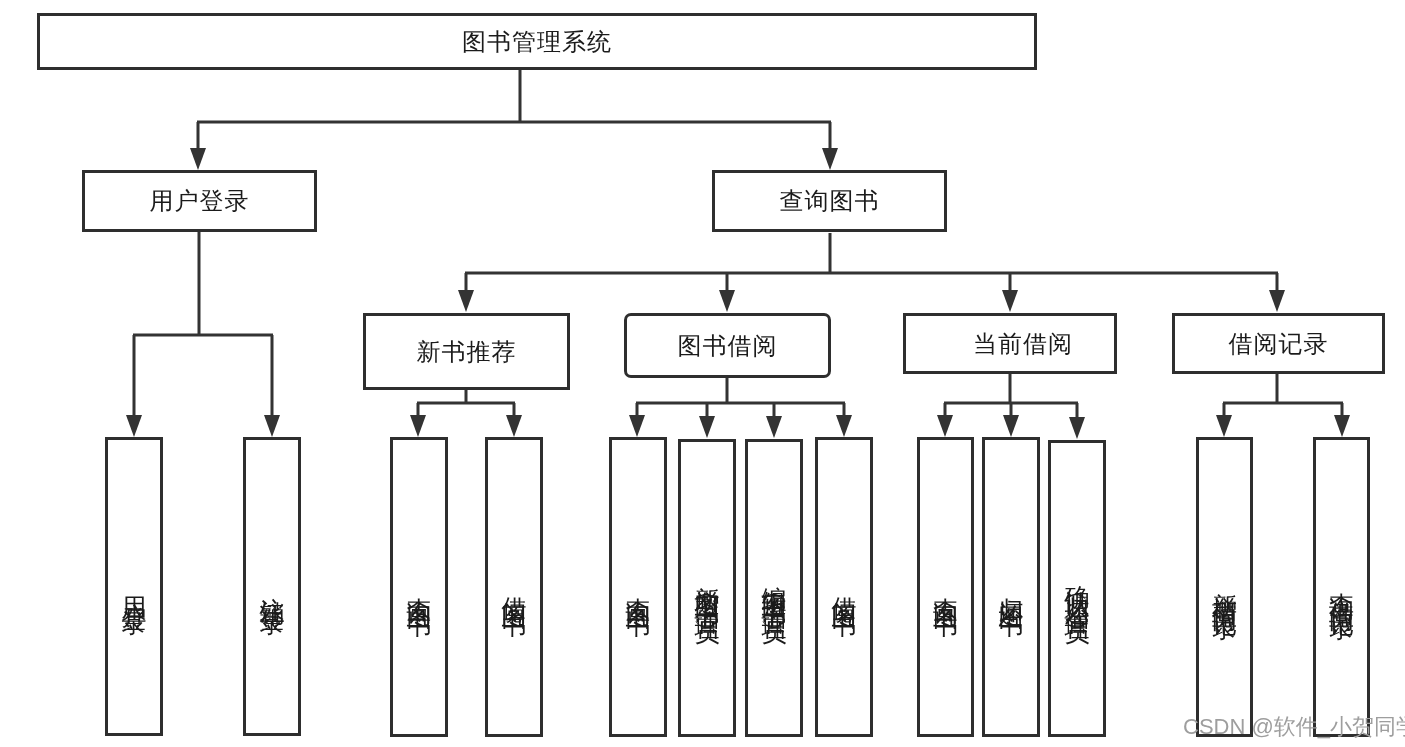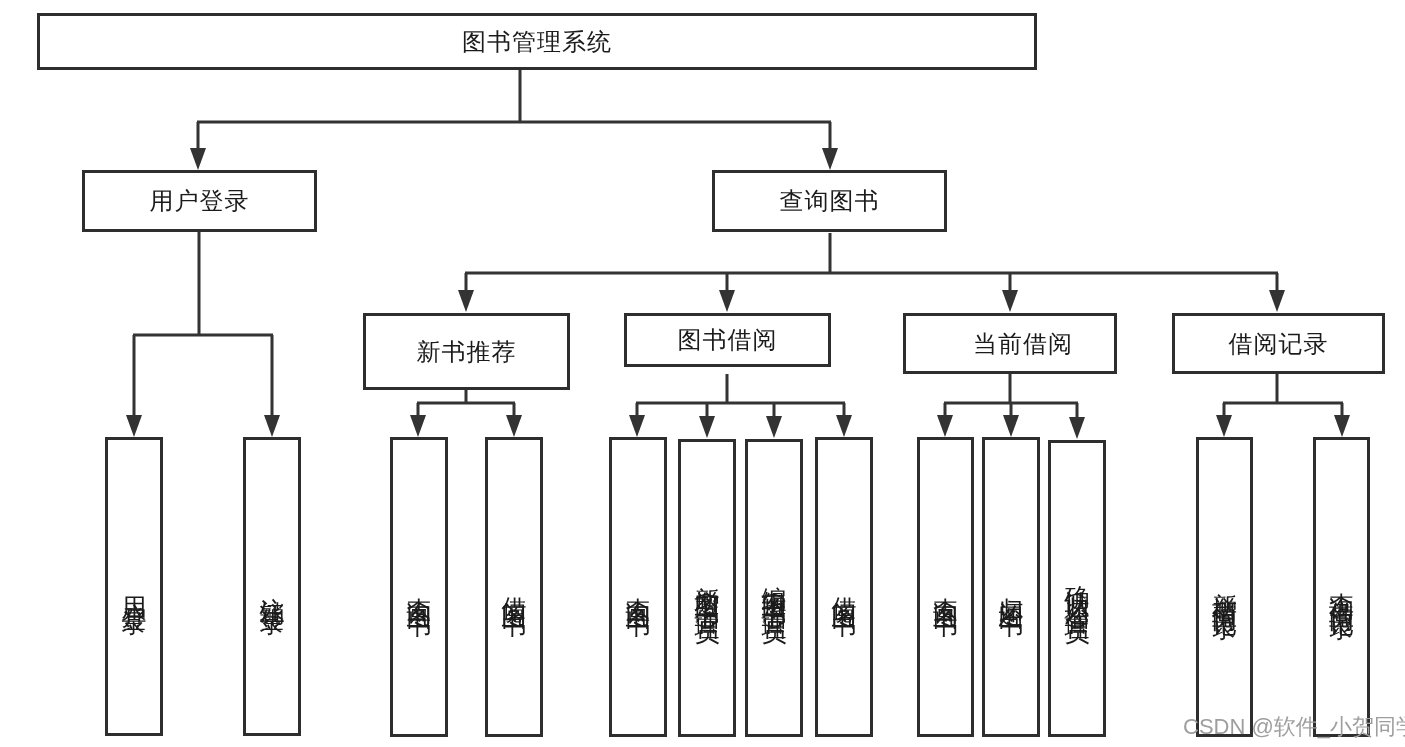--- a/index.html
+++ b/index.html
@@ -114,21 +114,21 @@
   <div class="box hbox" style="left:82px; top:170px; width:235px; height:62px;">
     <span>用户登录</span>
   </div>
   <div class="box hbox" style="left:712px; top:170px; width:235px; height:62px;">
     <span>查询图书</span>
   </div>
 
   <div class="box hbox" style="left:363px; top:313px; width:207px; height:77px;">
     <span>新书推荐</span>
   </div>
-  <div class="box hbox" style="left:624px; top:313px; width:207px; height:54px;">
+  <div class="box hbox" style="left:624px; top:313px; width:207px; height:65px;border-radius:7px;">
     <span>图书借阅</span>
   </div>
   <div class="box hbox" style="left:903px; top:313px; width:214px; height:61px;padding-left:26px;">
     <span>当前借阅</span>
   </div>
   <div class="box hbox" style="left:1172px; top:313px; width:213px; height:61px;">
     <span>借阅记录</span>
   </div>
 
   <div class="box vbox" style="left:105px; top:437px; width:58px; height:299px;">

